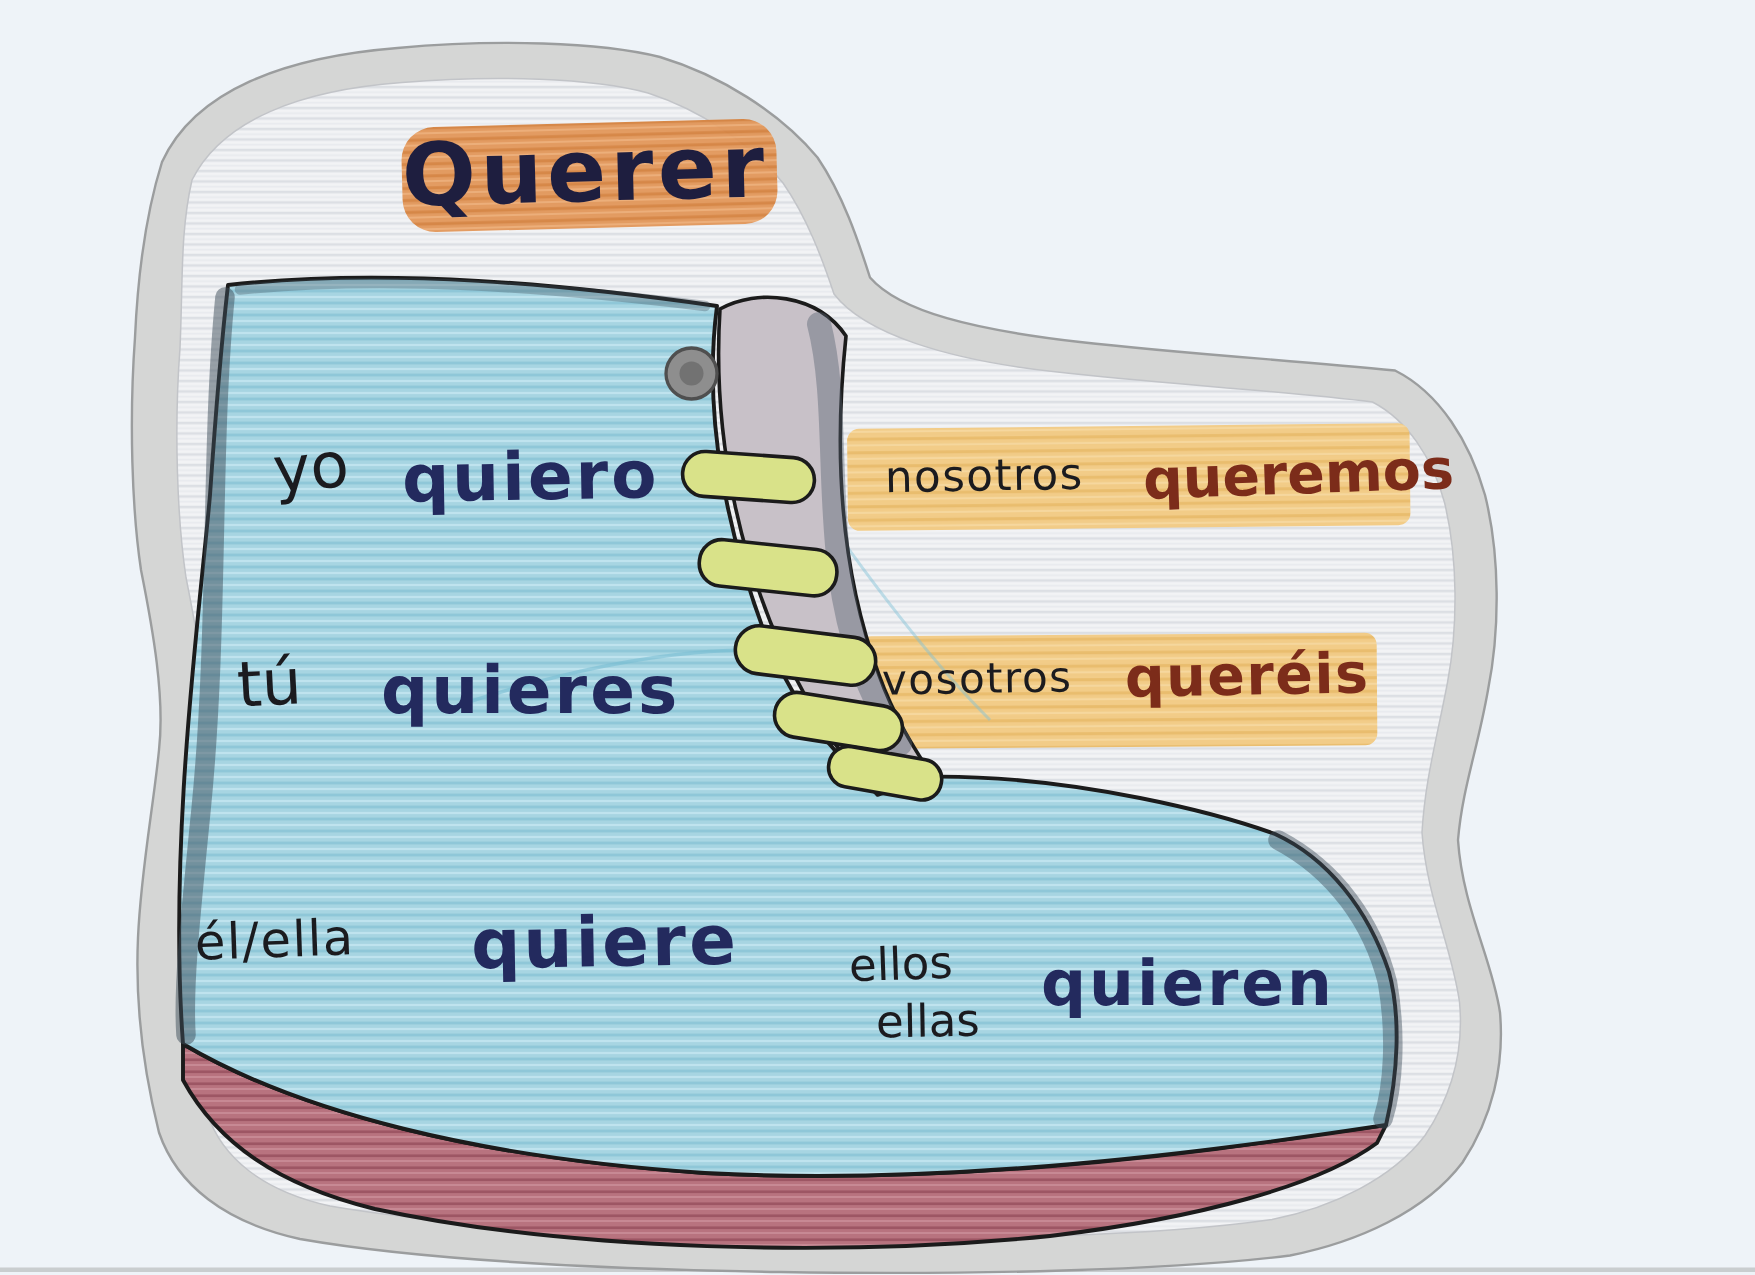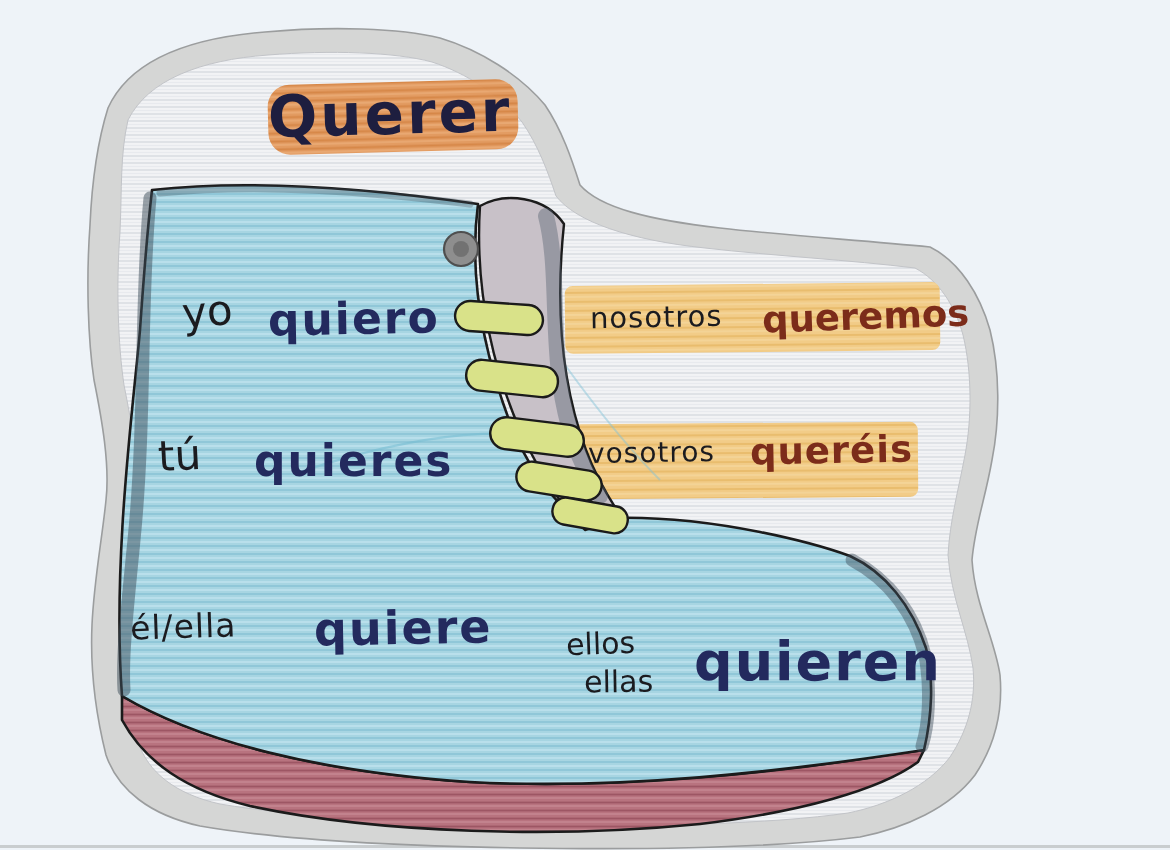--- a/index.html
+++ b/index.html
@@ -25,21 +25,21 @@
   .t-nosotros{left:590px;top:302px;font-size:29px;transform:rotate(-1deg);letter-spacing:1px;}
   .t-queremos{left:762px;top:298px;font-size:37px;transform:rotate(-2deg);}
   .t-tu{left:158px;top:434px;font-size:42px;transform:rotate(-3deg);}
   .t-quieres{left:254px;top:438px;font-size:44px;letter-spacing:2px;}
   .t-vosotros{left:588px;top:438px;font-size:28px;transform:rotate(-1deg);letter-spacing:1px;}
   .t-quereis{left:750px;top:432px;font-size:37px;transform:rotate(-1deg);letter-spacing:1px;}
   .t-elella{left:130px;top:610px;font-size:33px;transform:rotate(-2deg);letter-spacing:1px;}
   .t-quiere{left:314px;top:604px;font-size:46px;transform:rotate(-1deg);letter-spacing:2px;}
   .t-ellos{left:566px;top:628px;font-size:30px;transform:rotate(-2deg);}
   .t-ellas{left:584px;top:666px;font-size:30px;transform:rotate(-1deg);}
-  .t-quieren{left:694px;top:634px;font-size:54px;letter-spacing:2px;}
+  .t-quieren{left:694px;top:634px;font-size:42px;letter-spacing:2px;}
 </style>
 </head>
 <body>
 
 <div class="stage">
 
   <svg width="1170" height="850" viewBox="0 0 1170 850">
     <defs>
       <pattern id="pencil" width="9" height="7" patternUnits="userSpaceOnUse">
         <rect width="9" height="7" fill="#f2f3f5"></rect>

